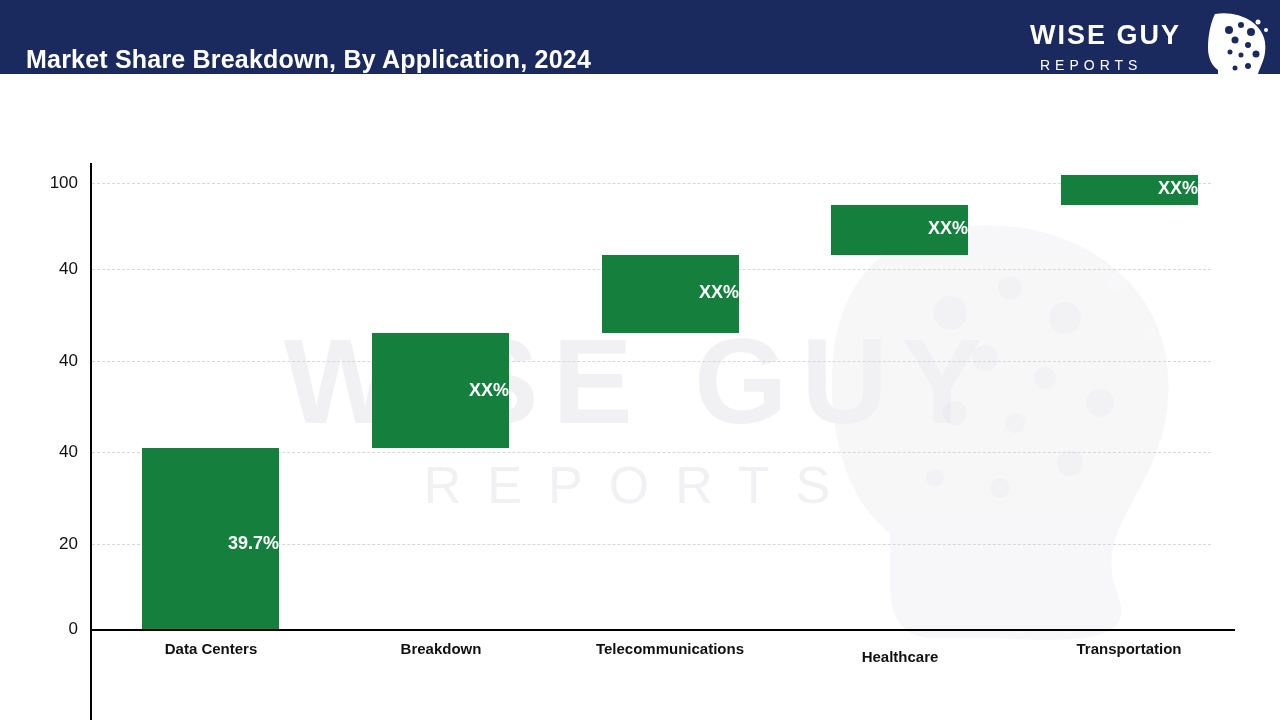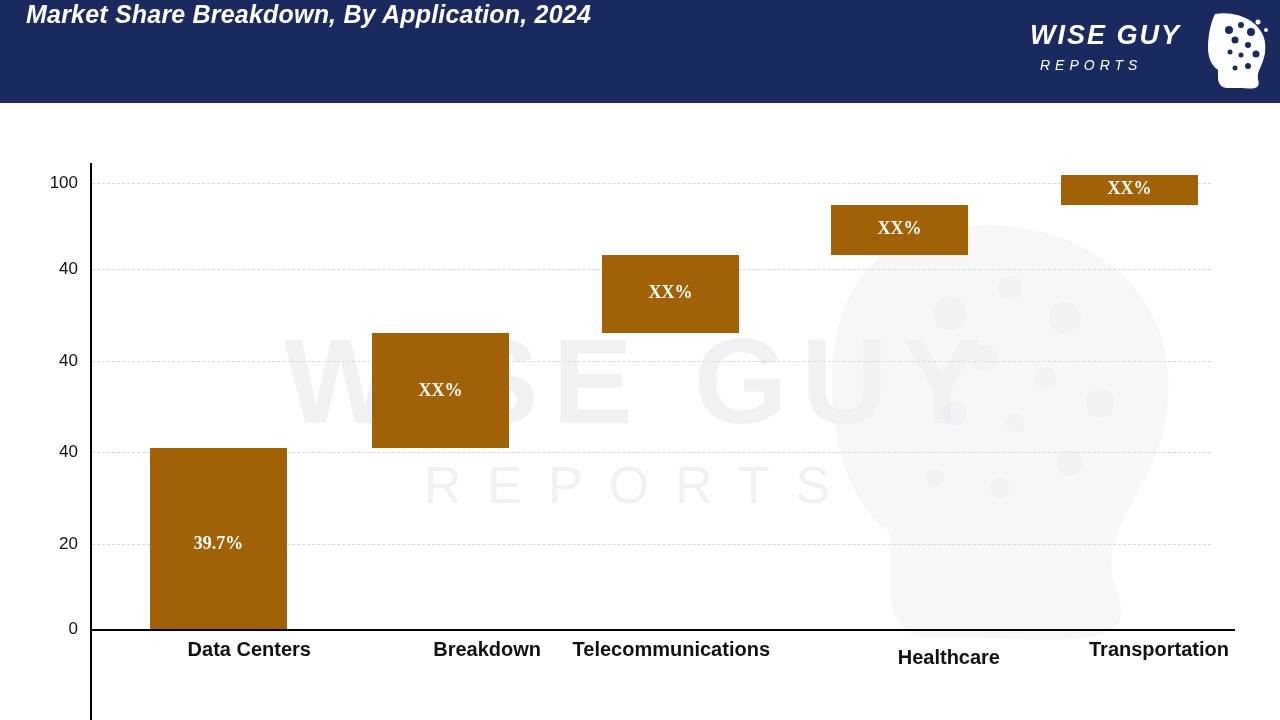--- a/index.html
+++ b/index.html
@@ -14,26 +14,25 @@
     overflow: hidden;
     position: relative;
   }
 
   
   .header {
     position: absolute;
     left: 0;
     top: 0;
     width: 1280px;
-    height: 103px;
+    height: 74px;
     background: #1b2a5e;
     display: flex;
-    align-items: flex-start;
+    align-items: flex-end;
     box-sizing: border-box;
-    font-style: italic;
   }
   .header-title {
     color: #ffffff;
     font-size: 25px;
     font-weight: bold;
     margin-left: 26px;
     letter-spacing: 0.2px;
     white-space: nowrap;
   }
   .logo {
@@ -100,39 +99,38 @@
     transform: translateY(-10px);
   }
   .ytick-holder {
     position: absolute;
     left: 26px;
     width: 56px;
   }
 
   .bar {
     position: absolute;
-    background: #a16207;
+    background: #15803d;
     display: flex;
     align-items: flex-start;
-    justify-content: center;
+    justify-content: flex-end;
     box-sizing: border-box;
-    font-family: Liberation Serif, serif;
   }
   .bar-label {
     color: #ffffff;
     font-size: 18px;
     font-weight: bold;
     margin-top: 8px;
     white-space: nowrap;
   }
 
   .cat-label {
     position: absolute;
-    text-align: right;
-    font-size: 20px;
+    text-align: center;
+    font-size: 15px;
     font-weight: bold;
     color: #111111;
     line-height: 20px;
   }
 </style>
 </head>
 <body>
 
 <div class="header">
   <div class="header-title">Market Share Breakdown, By Application, 2024</div>
@@ -203,21 +201,21 @@
   <div class="ytick-holder" style="top:258px;">
     <span class="ytick-label">40</span>
   </div>
   <div class="ytick-holder" style="top:166px;">
     <span class="ytick-label">40</span>
   </div>
   <div class="ytick-holder" style="top:80px;">
     <span class="ytick-label">100</span>
   </div>
 
-  <div class="bar" style="left:142px; top:345px; width:137px; height:181px;margin-left:8px;">
+  <div class="bar" style="left:142px; top:345px; width:137px; height:181px;">
     <span class="bar-label" style="margin-top:85px;">39.7%</span>
   </div>
 
   <div class="bar" style="left:372px; top:230px; width:137px; height:115px;">
     <span class="bar-label" style="margin-top:47px;">XX%</span>
   </div>
 
   <div class="bar" style="left:602px; top:152px; width:137px; height:78px;">
     <span class="bar-label" style="margin-top:27px;">XX%</span>
   </div>

